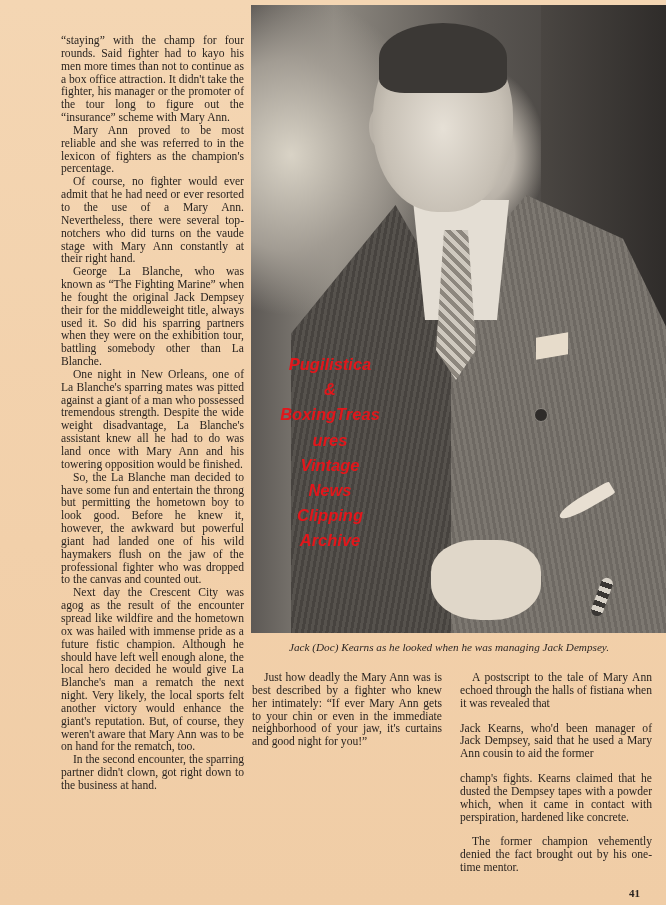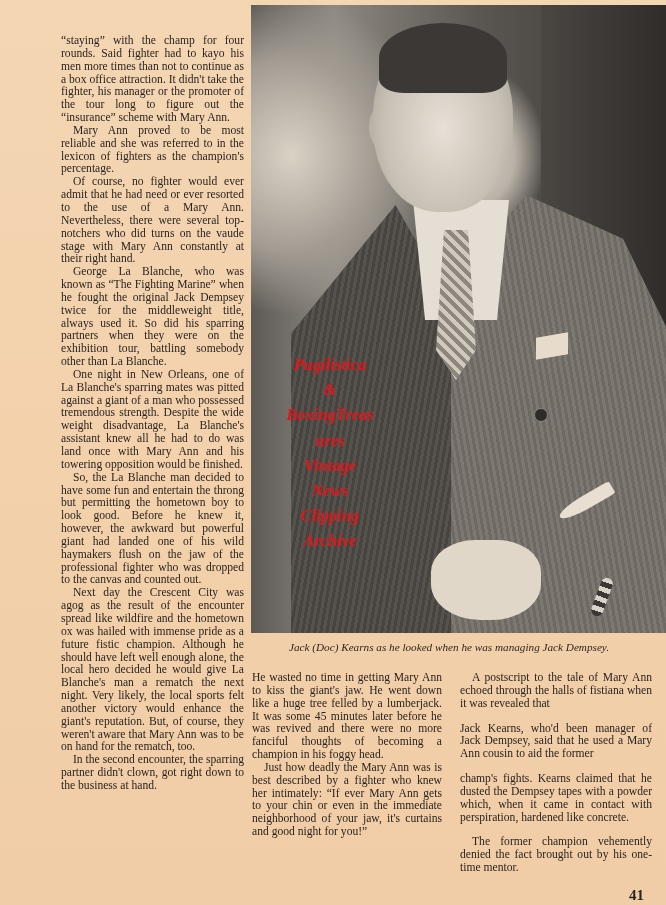--- a/index.html
+++ b/index.html
@@ -41,41 +41,41 @@
   .photo .pocket-sq { position:absolute; left:285px; top:330px; width:32px; height:22px; background:#e7dccb; transform:skewY(-10deg); }
   .photo .button { position:absolute; left:283px; top:403px; width:12px; height:12px; border-radius:50%; background:#2e2b29; border:1px solid #8a857e; }
   .photo .hand { position:absolute; left:180px; top:535px; width:110px; height:80px; border-radius:40% 40% 45% 45%; background:#e0d7c9; }
   .photo .cufflink { position:absolute; left:305px; top:490px; width:60px; height:14px; background:#e8dfd2; transform:rotate(-30deg); border-radius:50% 10% 10% 50%; }
   .photo .sleeve-buttons { position:absolute; left:345px; top:572px; width:12px; height:40px; background: repeating-linear-gradient(180deg,#d8d2c8 0 5px,#3a3734 5px 10px); transform:rotate(20deg); border-radius:6px; }
 
   .watermark {
     position: absolute; left: 262px; top: 352px; width: 136px;
     color: #e3161b; font-style: italic; font-weight: bold;
     font-size: 16.5px; line-height: 25.2px; text-align: center;
-    font-family: Liberation Serif, serif;
+    font-family: Liberation Sans, sans-serif;
   }
   .watermark div { white-space: nowrap; }
 
   .caption {
     position: absolute; left: 263px; top: 641px; width: 400px;
     font-style: italic; font-size: 11.2px; line-height: 13px; color: #2d2622;
   }
   .caption div { white-space: nowrap; margin-left: 26px; }
-  .page-num { position: absolute; left: 629px; top: 887px; font-size: 15px; font-weight: bold; color: #2a2420; }
+  .page-num { position: absolute; left: 629px; top: 887px; font-size: 11px; font-weight: bold; color: #2a2420; }
 </style>
 </head>
 <body>
 
 <div class="page">
 
   <div class="col" id="col-left">
     <p class="noindent">“staying” with the champ for four rounds. Said fighter had to kayo his men more times than not to continue as a box office attraction. It didn't take the fighter, his manager or the promoter of the tour long to figure out the “insurance” scheme with Mary Ann.</p>
     <p>Mary Ann proved to be most reliable and she was referred to in the lexicon of fighters as the champion's percentage.</p>
     <p>Of course, no fighter would ever admit that he had need or ever resorted to the use of a Mary Ann. Nevertheless, there were several top-notchers who did turns on the vaude stage with Mary Ann constantly at their right hand.</p>
-    <p>George La Blanche, who was known as “The Fighting Marine” when he fought the original Jack Dempsey twice for the middleweight title, always used it. So did his sparring partners when they were on the exhibition tour, battling somebody other than La Blanche.</p>
+    <p>George La Blanche, who was known as “The Fighting Marine” when he fought the original Jack Dempsey their for the middleweight title, always used it. So did his sparring partners when they were on the exhibition tour, battling somebody other than La Blanche.</p>
     <p>One night in New Orleans, one of La Blanche's sparring mates was pitted against a giant of a man who possessed tremendous strength. Despite the wide weight disadvantage, La Blanche's assistant knew all he had to do was land once with Mary Ann and his towering opposition would be finished.</p>
     <p>So, the La Blanche man decided to have some fun and entertain the throng but permitting the hometown boy to look good. Before he knew it, however, the awkward but powerful giant had landed one of his wild haymakers flush on the jaw of the professional fighter who was dropped to the canvas and counted out.</p>
     <p>Next day the Crescent City was agog as the result of the encounter spread like wildfire and the hometown ox was hailed with immense pride as a future fistic champion. Although he should have left well enough alone, the local hero decided he would give La Blanche's man a rematch the next night. Very likely, the local sports felt another victory would enhance the giant's reputation. But, of course, they weren't aware that Mary Ann was to be on hand for the rematch, too.</p>
     <p>In the second encounter, the sparring partner didn't clown, got right down to the business at hand.</p>
   </div>
 
   <div class="photo">
     <div class="bg-right"></div>
     <div class="suit-l"></div>
     <div class="suit-r"></div>
@@ -100,21 +100,20 @@
     <div>News</div>
     <div>Clipping</div>
     <div>Archive</div>
   </div>
 
   <div class="caption">
     <div>Jack (Doc) Kearns as he looked when he was managing Jack Dempsey.</div>
   </div>
 
   <div class="col" id="col-mid">
-    <p class="noindent">He wasted no time in getting Mary Ann to kiss the giant's jaw. He went down like a huge tree felled by a lumberjack. It was some 45 minutes later before he was revived and there were no more fanciful thoughts of becoming a champion in his foggy head.</p>
     <p>Just how deadly the Mary Ann was is best described by a fighter who knew her intimately: “If ever Mary Ann gets to your chin or even in the immediate neighborhood of your jaw, it's curtains and good night for you!”</p>
   </div>
 
   <div class="col" id="col-right">
     <p>A postscript to the tale of Mary Ann echoed through the halls of fistiana when it was revealed that</p>
     <p class="noindent gap">Jack Kearns, who'd been manager of Jack Dempsey, said that he used a Mary Ann cousin to aid the former</p>
     <p class="noindent gap">champ's fights. Kearns claimed that he dusted the Dempsey tapes with a powder which, when it came in contact with perspiration, hardened like concrete.</p>
     <p class="gap">The former champion vehemently denied the fact brought out by his one-time mentor.</p>
   </div>
 

